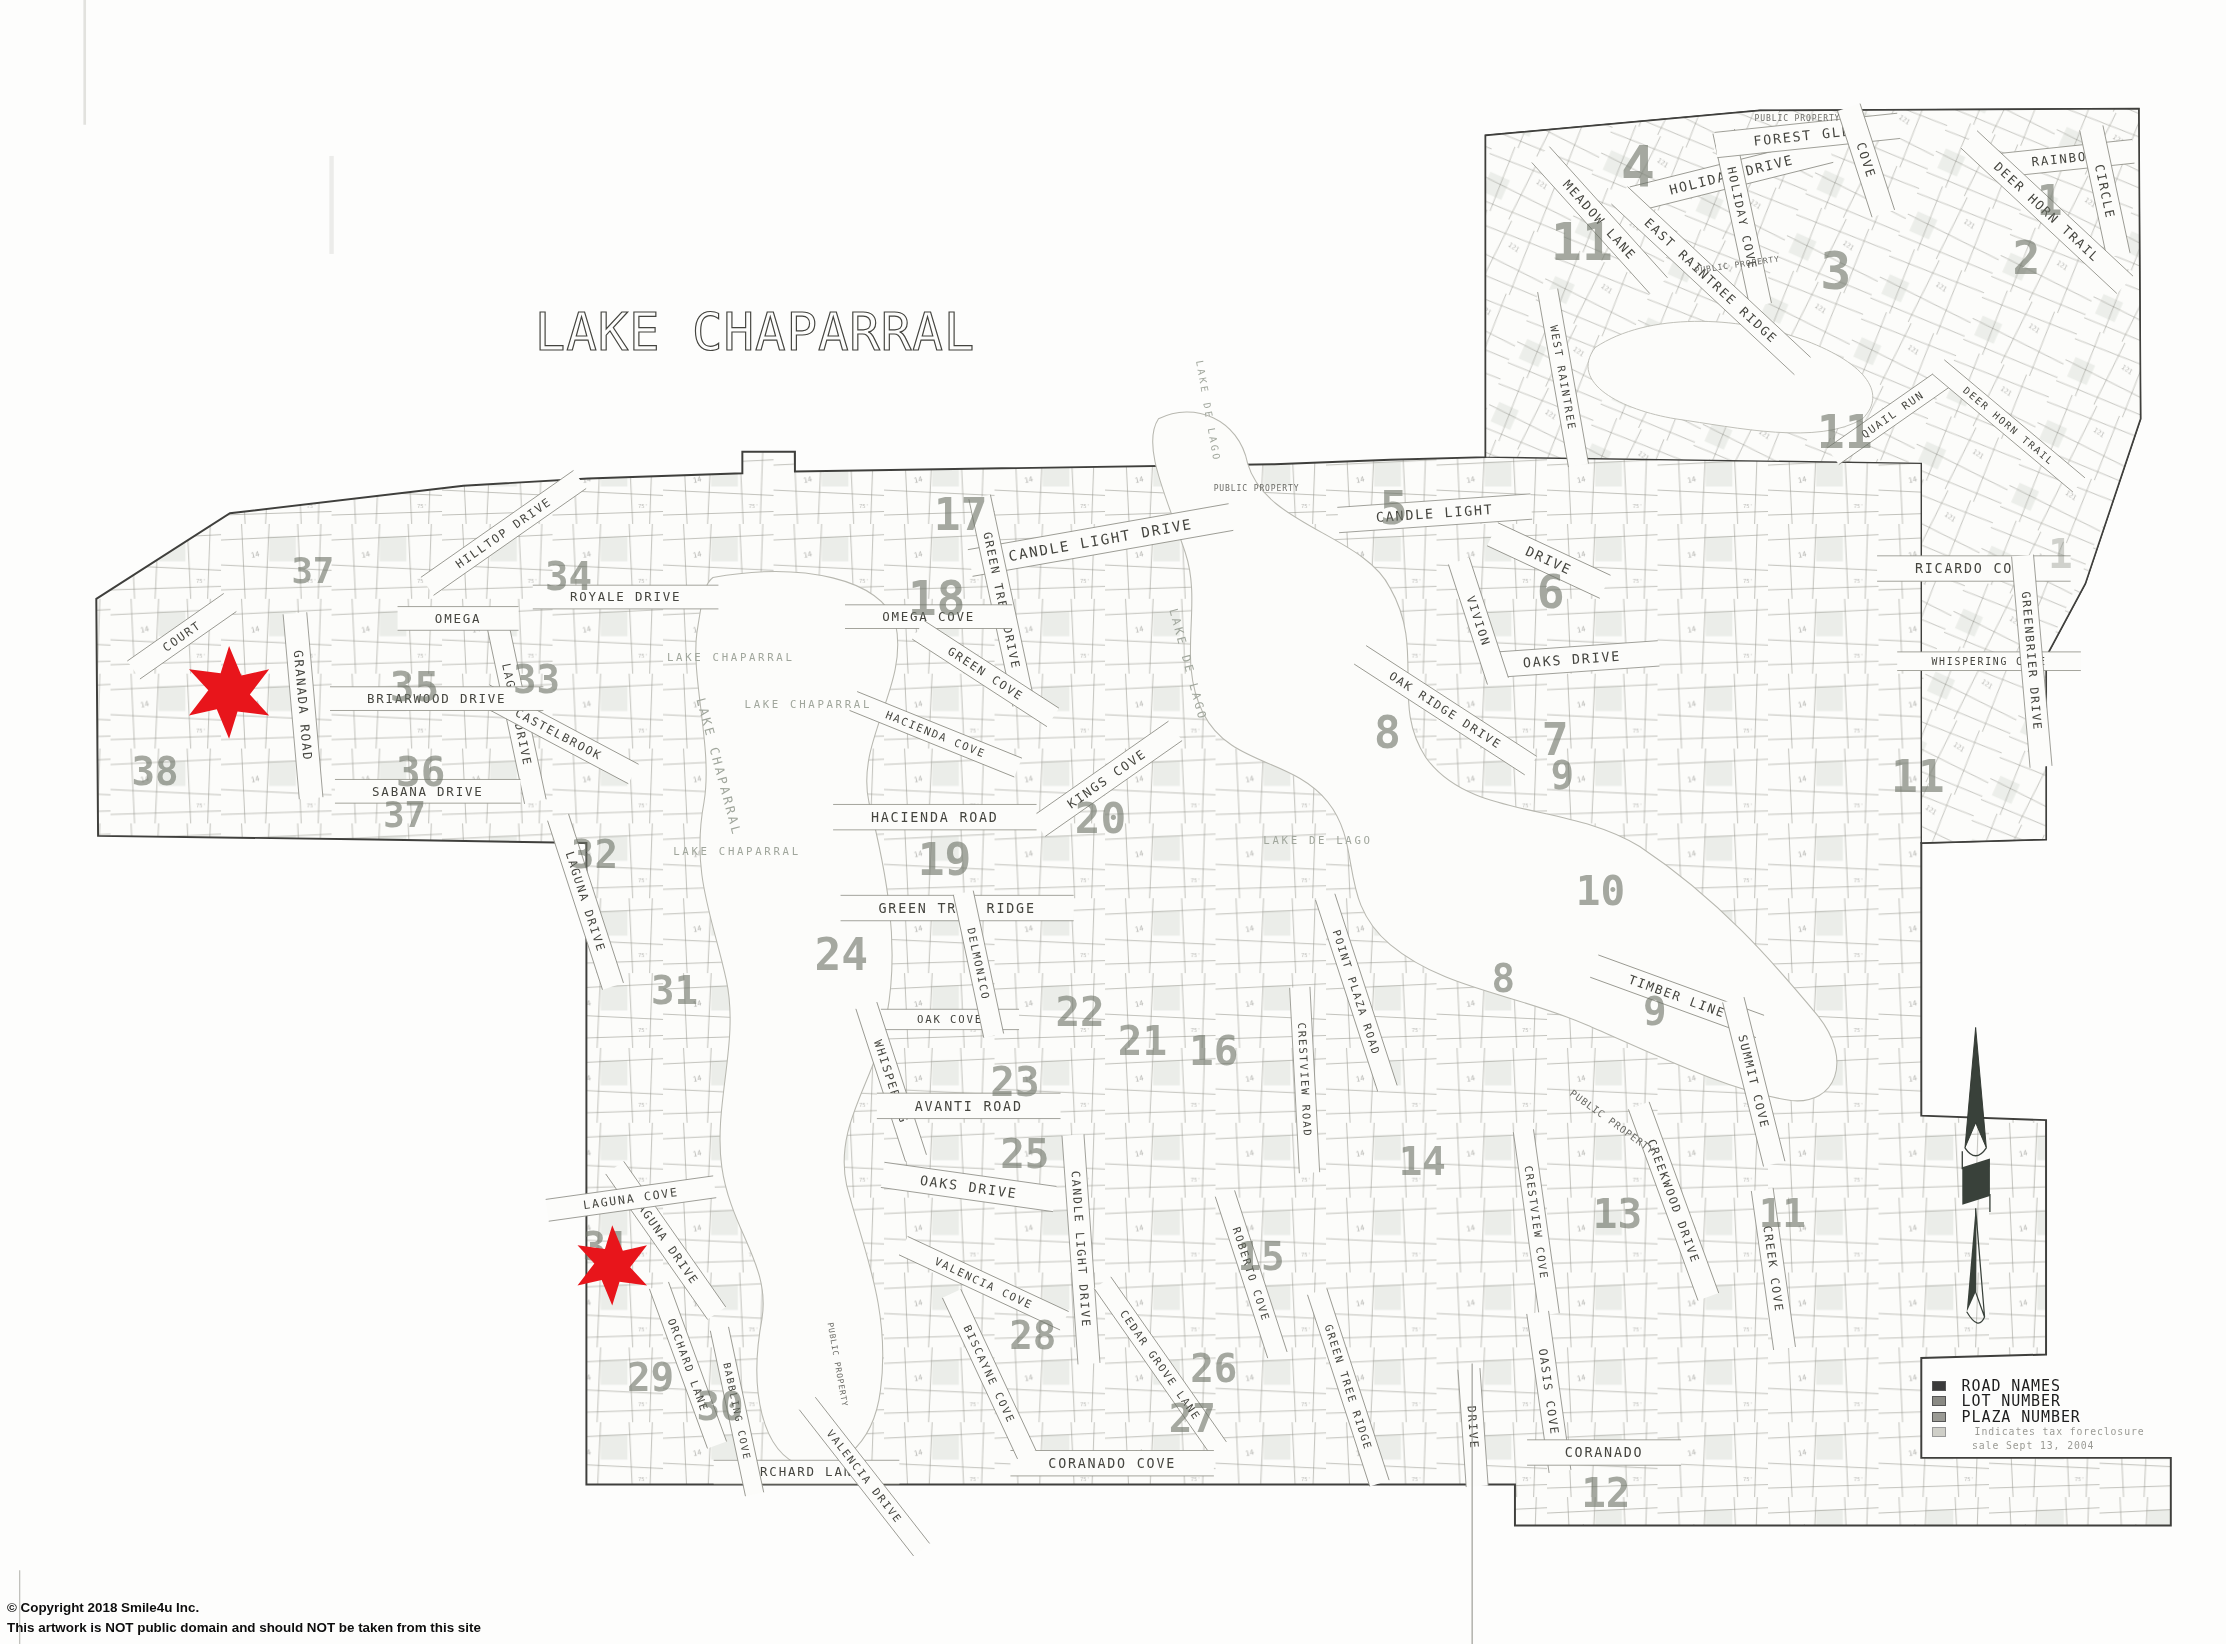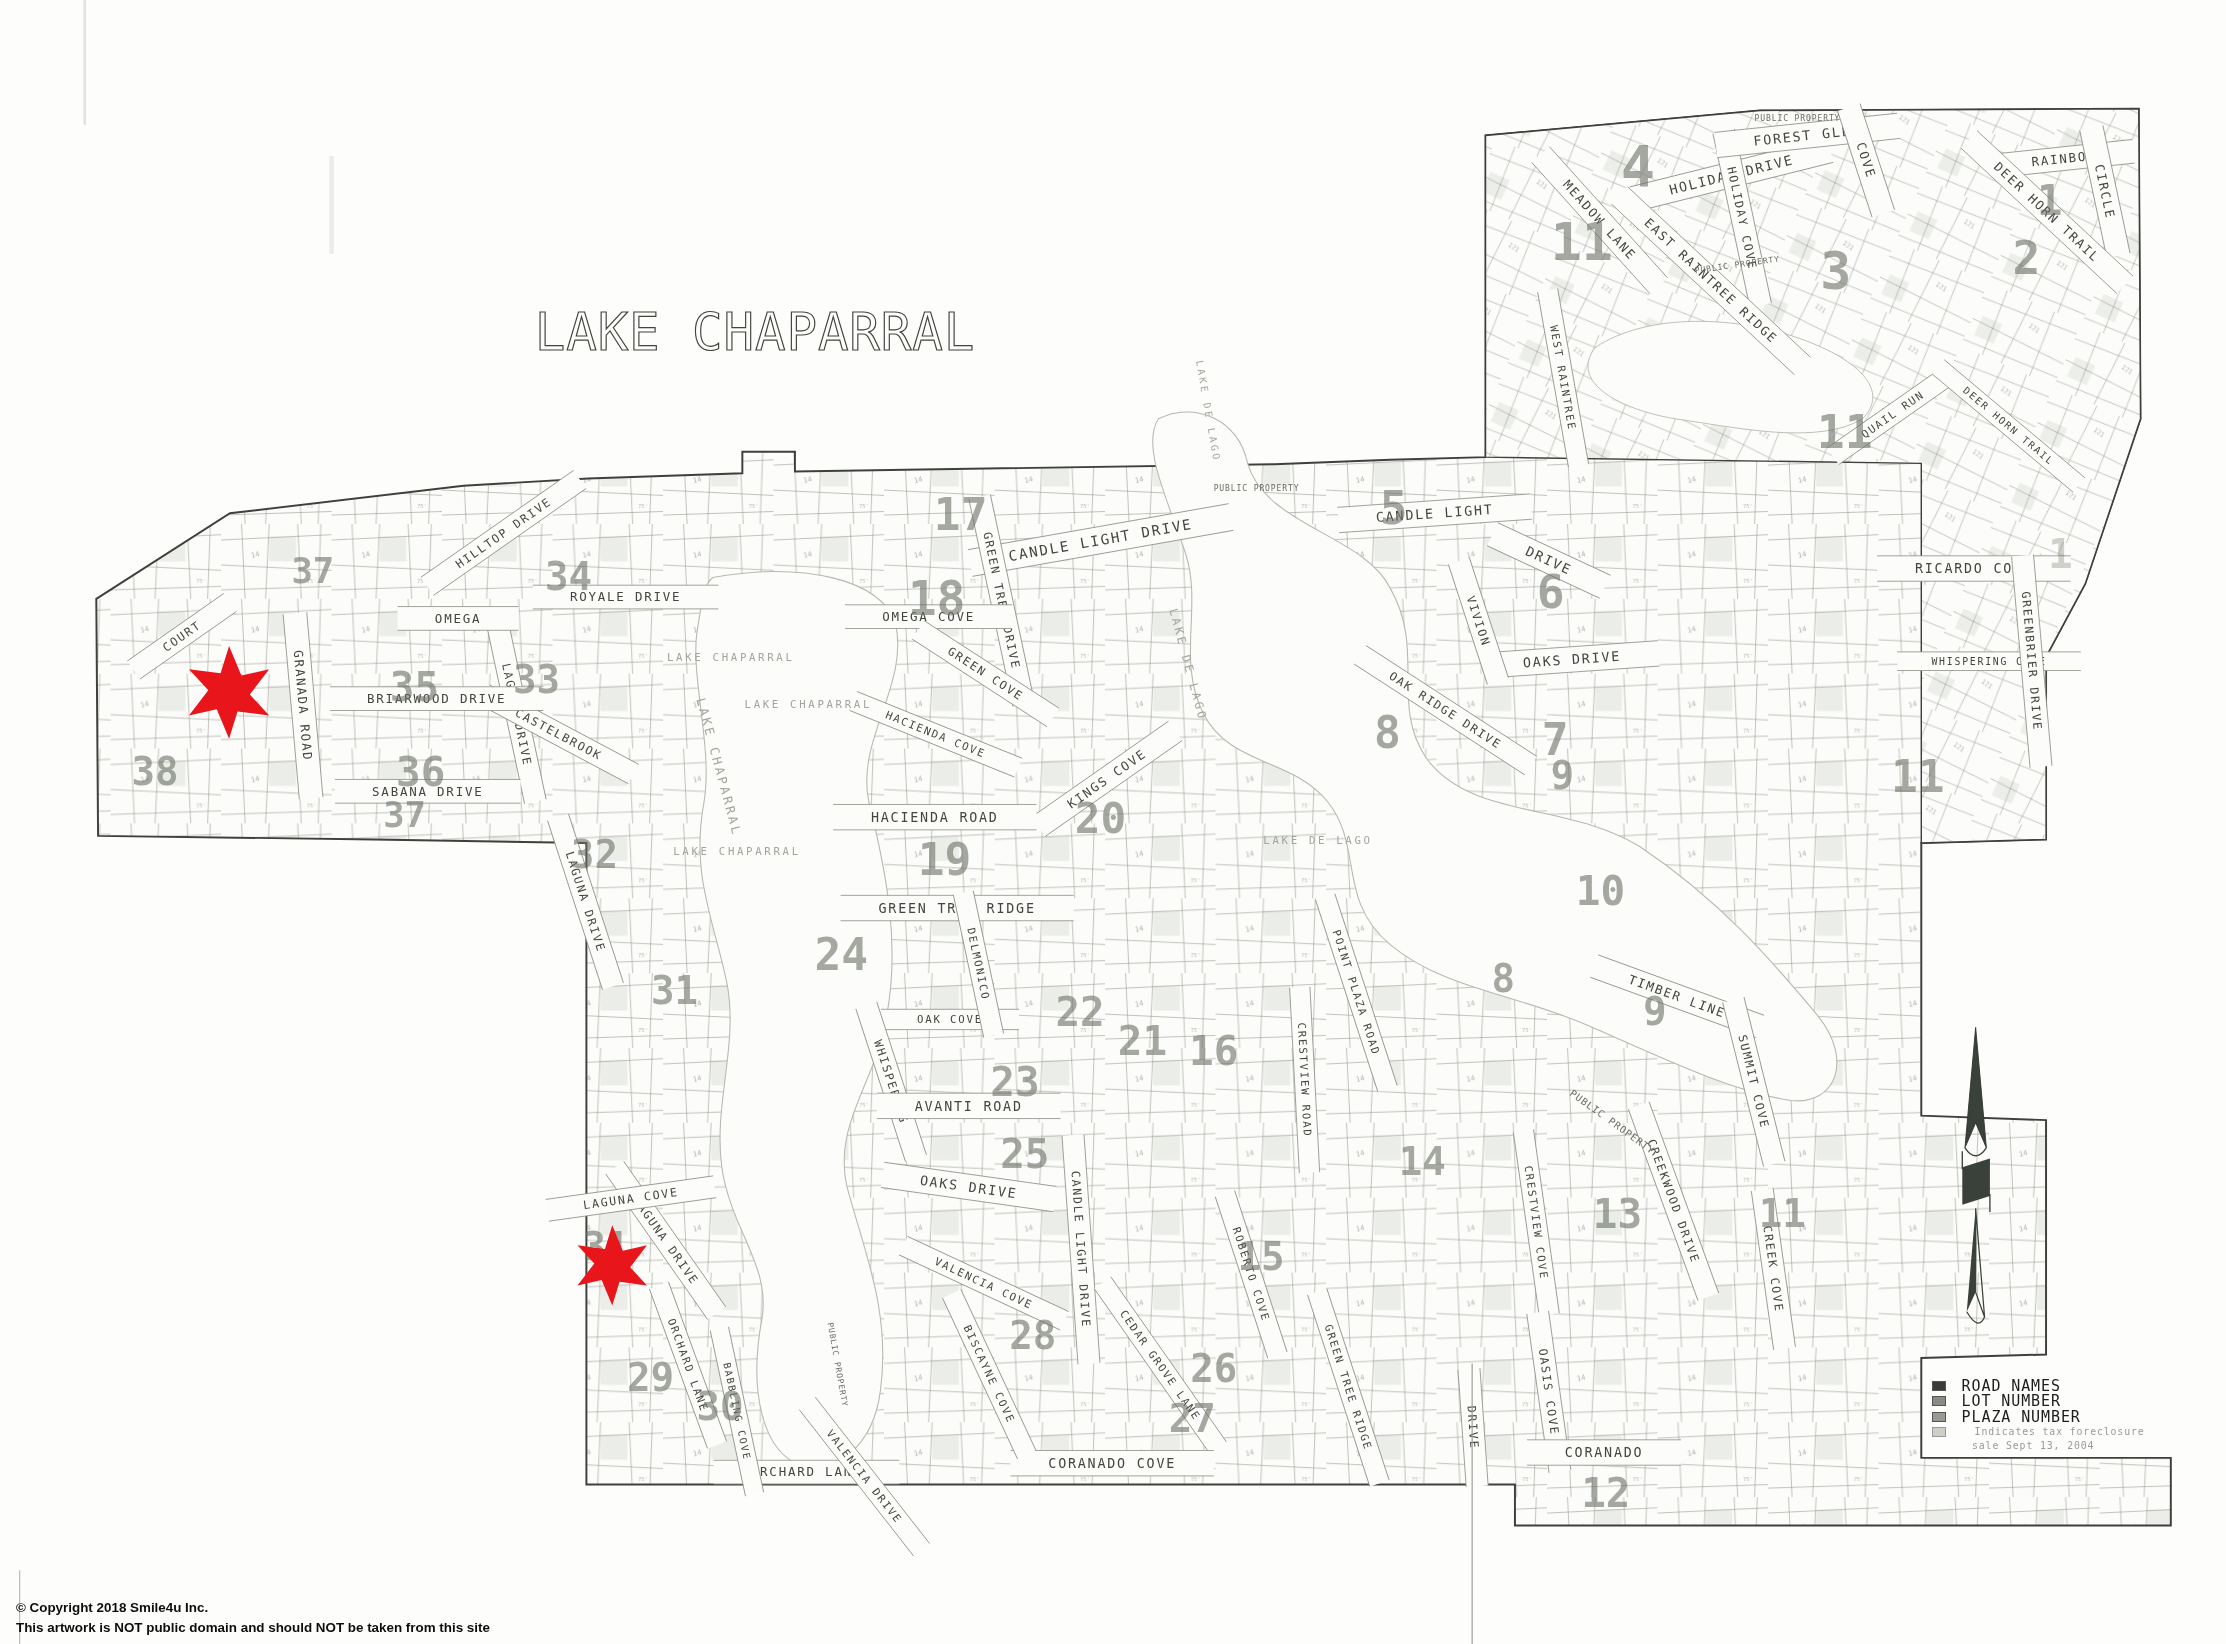--- a/index.html
+++ b/index.html
@@ -7,21 +7,21 @@
         font-family:"DejaVu Sans", sans-serif;}
   #map-svg{position:absolute;left:0;top:0;}
   #map-svg text{font-family:"DejaVu Sans Mono", monospace;}
   
   #legend{position:absolute;left:1932px;top:1379px;width:267px;font-family:"DejaVu Sans Mono", monospace;}
   .legend-row{display:flex;align-items:center;height:14.3px;margin-bottom:0.9px;}
   .legend-swatch{width:11.6px;height:8px;margin-right:16px;border:0.9px solid #555;flex:0 0 auto;}
   .legend-label{font-size:15px;color:#1d1d1d;letter-spacing:0.9px;white-space:nowrap;}
   .legend-note{margin-left:40px;font-size:9.8px;color:#9a9a94;letter-spacing:0.9px;line-height:11.6px;white-space:nowrap;}
   
-  #footer{position:absolute;left:16px;top:1600px;font-family:"Liberation Sans", sans-serif;color:#0d0d0d;}
+  #footer{position:absolute;left:7px;top:1600px;font-family:"Liberation Sans", sans-serif;color:#0d0d0d;}
   #footer .l1{font-size:13.4px;font-weight:600;margin-bottom:5.3px;}
   #footer .l2{font-size:13.4px;font-weight:600;text-align:center;}
   
 </style>
 </head>
 <body>
 
 <div id="page">
 
   <svg id="map-svg" width="2227" height="1645" viewBox="0 0 2499 1846">

